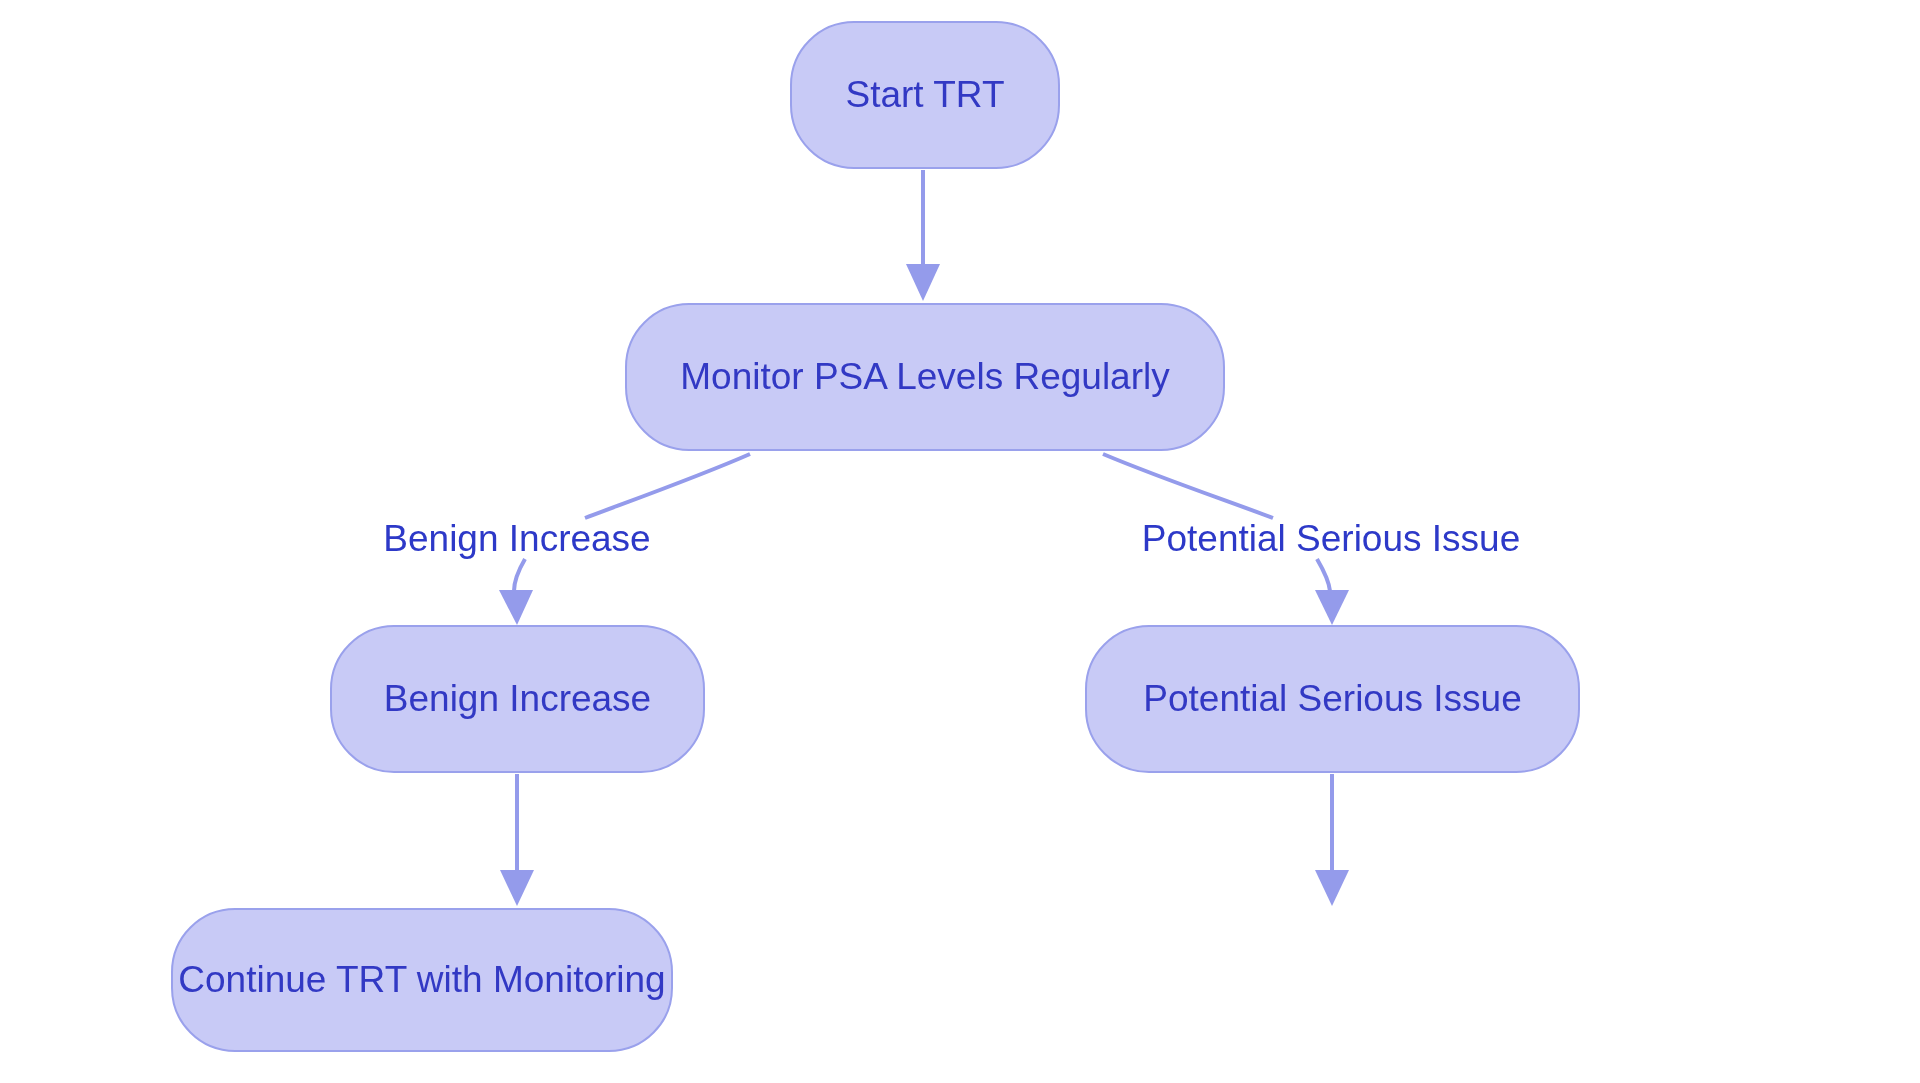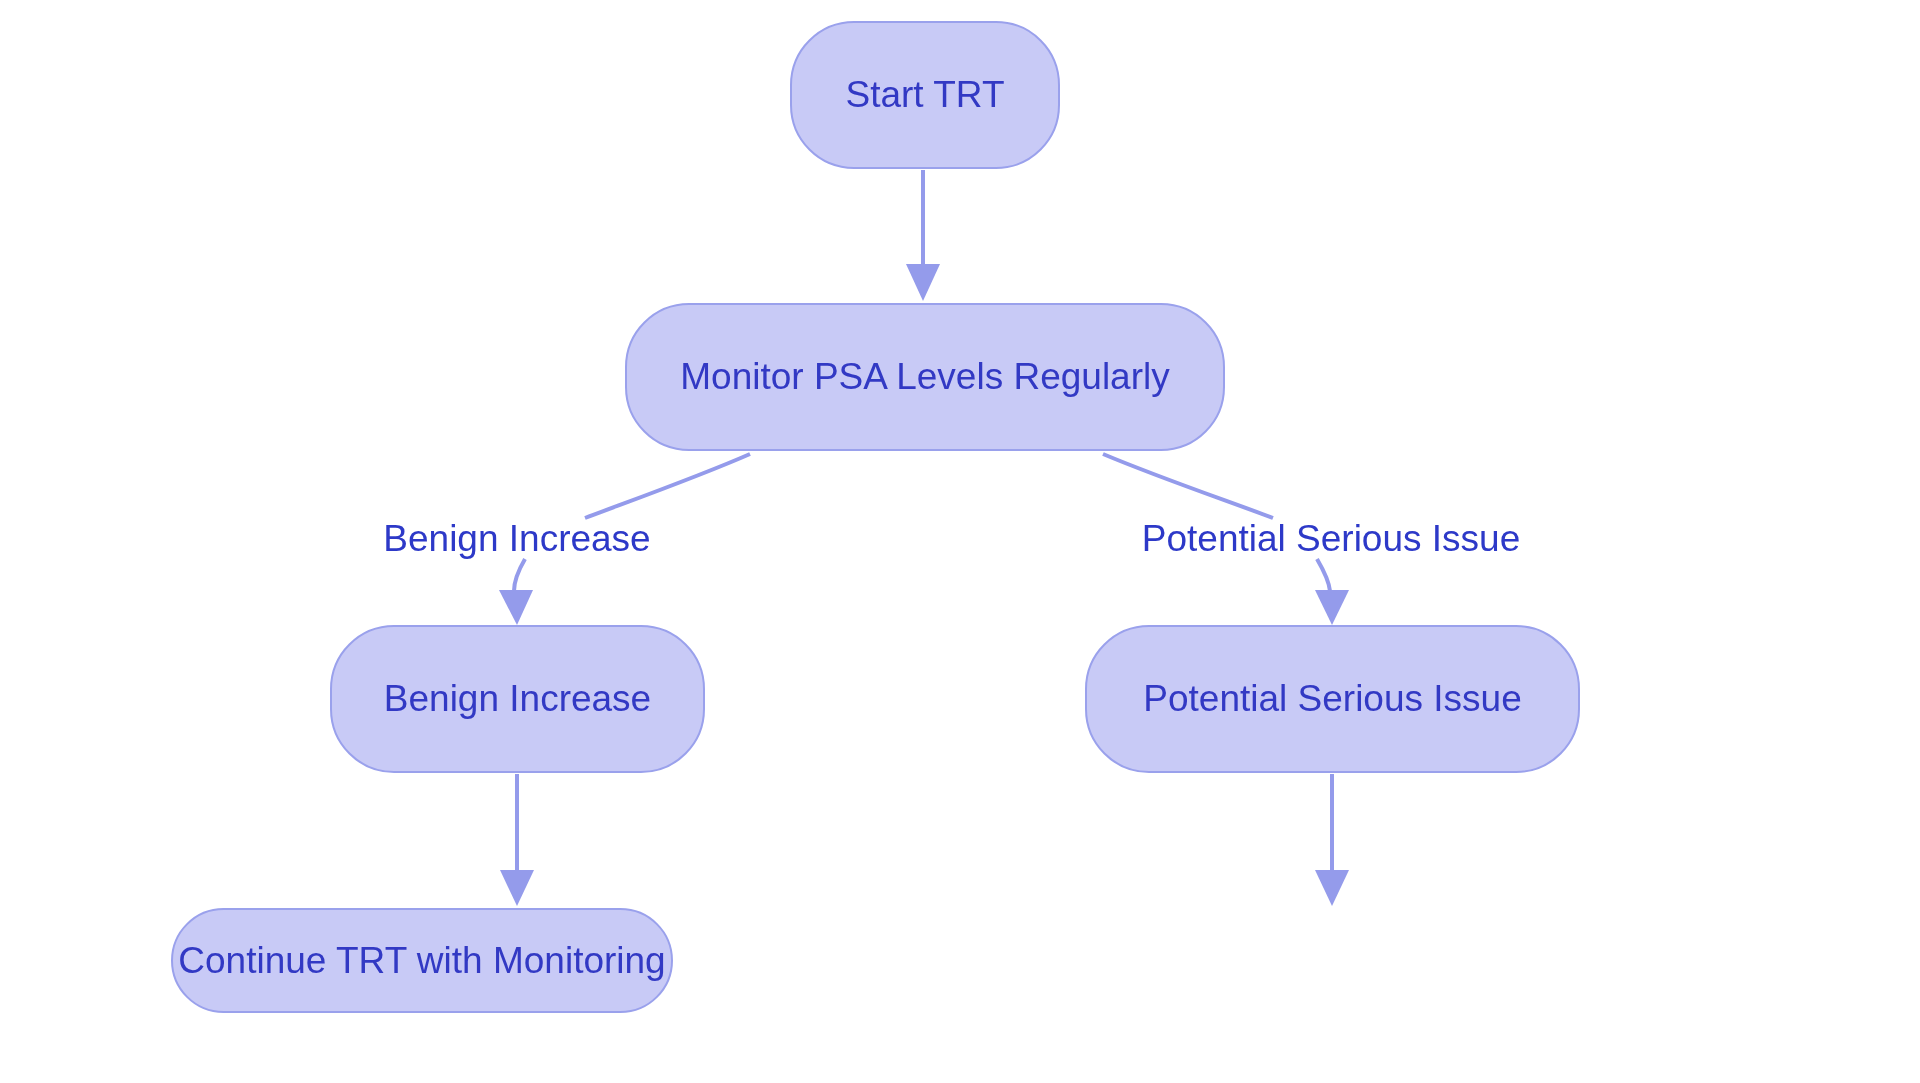--- a/index.html
+++ b/index.html
@@ -89,18 +89,18 @@
   <div class="edge-label" style="left:1331px;top:539px;">Potential Serious Issue</div>
 
   <div class="node" style="left:330px;top:625px;width:375px;height:148px;">
     <span>Benign Increase</span>
   </div>
 
   <div class="node" style="left:1085px;top:625px;width:495px;height:148px;">
     <span>Potential Serious Issue</span>
   </div>
 
-  <div class="node" style="left:171px;top:908px;width:502px;height:105px;">
+  <div class="node" style="left:171px;top:908px;width:502px;height:144px;">
     <span>Continue TRT with Monitoring</span>
   </div>
 
 
 </div>
 
 </body></html>

